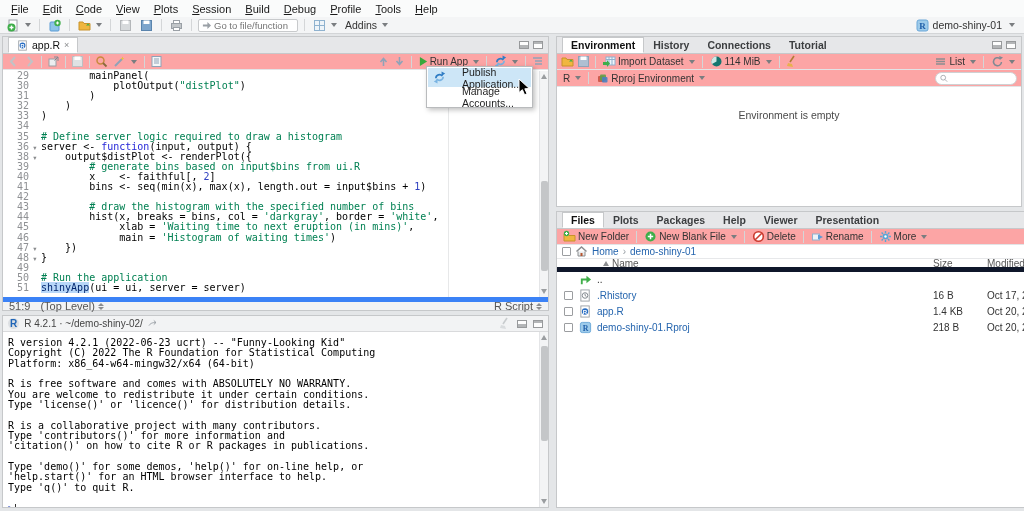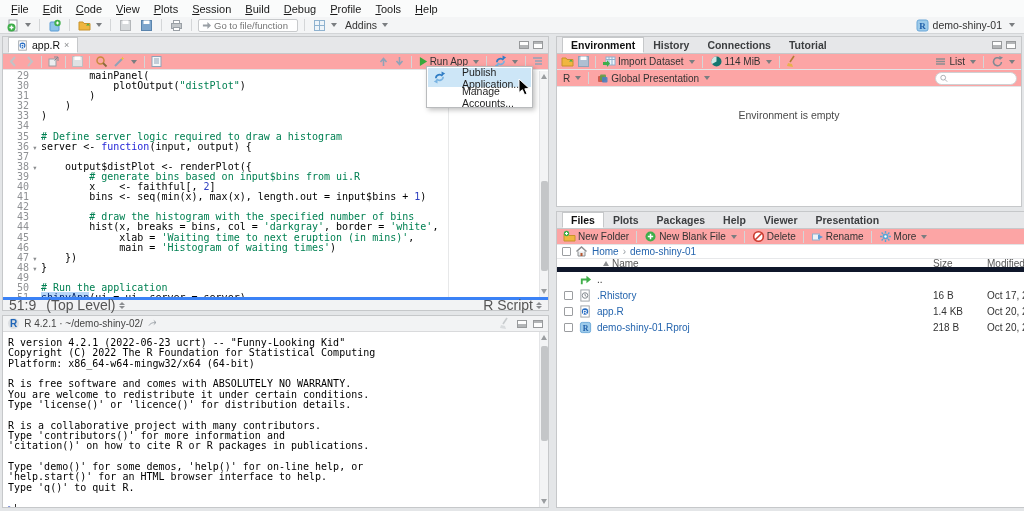--- a/index.html
+++ b/index.html
@@ -40,21 +40,21 @@
   .ct { font-family:"DejaVu Sans Mono",monospace; color:#000; }
   .seg-p { color:#000; } .seg-c { color:#008052; } .seg-s { color:#008052; }
   .seg-k { color:#2425d8; } .seg-n { color:#2e3fc0; }
   .seg-sel { color:#00256e; background:#b8d7f8; }
   #margin-line { position:absolute; left:445px; top:0; bottom:0; width:1px; background:#e7e8e9; }
   .vscroll { position:absolute; right:0; width:9px; background:#f3f4f5; border-left:1px solid #e4e5e7; }
   .sb-up, .sb-dn { position:absolute; left:1px; width:0; height:0; border-left:3.5px solid transparent; border-right:3.5px solid transparent; }
   .sb-up { top:3px; border-bottom:5px solid #9a9da0; }
   .sb-dn { bottom:3px; border-top:5px solid #9a9da0; }
   .sb-thumb { position:absolute; left:1px; width:7px; background:#c4c6c8; border-radius:2px; }
-  #ed-status { position:absolute; left:0; bottom:0; right:0; height:13px; background:#f2f3f4; border-top:3px solid #3b82f6; display:flex; align-items:center; font-size:14px; color:#555; padding:0 6px; gap:10px; }
+  #ed-status { position:absolute; left:0; bottom:0; right:0; height:13px; background:#f2f3f4; border-top:5px solid #3b82f6; display:flex; align-items:center; font-size:11px; color:#555; padding:0 6px; gap:10px; }
   .updown { display:inline-flex; flex-direction:column; gap:1px; margin-left:3px; }
   .updown i { width:0; height:0; border-left:3px solid transparent; border-right:3px solid transparent; }
   .updown .u { border-bottom:3px solid #8b8d90; } .updown .d { border-top:3px solid #8b8d90; }
 
   
   #console-pane { left:2px; top:315px; width:547px; height:193px; }
   #console-title { height:16px; background:#f2f3f4; border-bottom:1px solid #d9dadc; display:flex; align-items:center; padding:0 5px; gap:5px; font-size:10px; color:#444; }
   #console-body { position:absolute; left:0; top:16px; right:0; bottom:0; padding:6px 0 0 5px; overflow:hidden; }
   .con-line { height:10.35px; line-height:10.35px; font-size:10px; white-space:pre; color:#000; font-family:"DejaVu Sans Mono",monospace; }
   #con-prompt { color:#2040c0; }
@@ -311,21 +311,20 @@
     <div id="margin-line"></div>
     <div id="code-lines">
         <div class="cl"><span class="ln">29</span><span class="fold"></span><span class="ct"><span class="seg-p">        mainPanel(</span></span></div>
         <div class="cl"><span class="ln">30</span><span class="fold"></span><span class="ct"><span class="seg-p">            plotOutput(</span><span class="seg-s">"distPlot"</span><span class="seg-p">)</span></span></div>
         <div class="cl"><span class="ln">31</span><span class="fold"></span><span class="ct"><span class="seg-p">        )</span></span></div>
         <div class="cl"><span class="ln">32</span><span class="fold"></span><span class="ct"><span class="seg-p">    )</span></span></div>
         <div class="cl"><span class="ln">33</span><span class="fold"></span><span class="ct"><span class="seg-p">)</span></span></div>
         <div class="cl"><span class="ln">34</span><span class="fold"></span><span class="ct"></span></div>
         <div class="cl"><span class="ln">35</span><span class="fold"></span><span class="ct"><span class="seg-c"># Define server logic required to draw a histogram</span></span></div>
         <div class="cl"><span class="ln">36</span><span class="fold">▾</span><span class="ct"><span class="seg-p">server &lt;- </span><span class="seg-k">function</span><span class="seg-p">(input, output) {</span></span></div>
-        <div class="cl"><span class="ln">37</span><span class="fold"></span><span class="ct"></span></div>
         <div class="cl"><span class="ln">38</span><span class="fold">▾</span><span class="ct"><span class="seg-p">    output$distPlot &lt;- renderPlot({</span></span></div>
         <div class="cl"><span class="ln">39</span><span class="fold"></span><span class="ct"><span class="seg-c">        # generate bins based on input$bins from ui.R</span></span></div>
         <div class="cl"><span class="ln">40</span><span class="fold"></span><span class="ct"><span class="seg-p">        x    &lt;- faithful[, </span><span class="seg-n">2</span><span class="seg-p">]</span></span></div>
         <div class="cl"><span class="ln">41</span><span class="fold"></span><span class="ct"><span class="seg-p">        bins &lt;- seq(min(x), max(x), length.out = input$bins + </span><span class="seg-n">1</span><span class="seg-p">)</span></span></div>
         <div class="cl"><span class="ln">42</span><span class="fold"></span><span class="ct"></span></div>
         <div class="cl"><span class="ln">43</span><span class="fold"></span><span class="ct"><span class="seg-c">        # draw the histogram with the specified number of bins</span></span></div>
         <div class="cl"><span class="ln">44</span><span class="fold"></span><span class="ct"><span class="seg-p">        hist(x, breaks = bins, col = </span><span class="seg-s">'darkgray'</span><span class="seg-p">, border = </span><span class="seg-s">'white'</span><span class="seg-p">,</span></span></div>
         <div class="cl"><span class="ln">45</span><span class="fold"></span><span class="ct"><span class="seg-p">             xlab = </span><span class="seg-s">'Waiting time to next eruption (in mins)'</span><span class="seg-p">,</span></span></div>
         <div class="cl"><span class="ln">46</span><span class="fold"></span><span class="ct"><span class="seg-p">             main = </span><span class="seg-s">'Histogram of waiting times'</span><span class="seg-p">)</span></span></div>
         <div class="cl"><span class="ln">47</span><span class="fold">▾</span><span class="ct"><span class="seg-p">    })</span></span></div>
@@ -490,21 +489,21 @@
       </span>
     <span class="sep"></span>
     <span class="tbtn">
       <span class="ic">
           <svg viewBox="0 0 13 13">
             <rect x="2" y="4" width="6" height="6" rx="1" fill="#cf5c4e"></rect>
             <rect x="4" y="2.5" width="6" height="6" rx="1" fill="#5f9e48" opacity=".9"></rect>
             <rect x="6" y="5" width="5.5" height="5.5" rx="1" fill="#4a7fc1" opacity=".9"></rect>
           </svg>
         </span>
-      <span>Global Presentation</span>
+      <span>Rproj Environment</span>
         <span class="caret"></span>
     </span>
     <span class="searchbox">
       <span class="ic" style="width:8px;height:8px">
           <svg viewBox="0 0 10 10">
             <circle cx="4" cy="4" r="3" fill="none" stroke="#9aa0a6"></circle>
             <path d="M6.2 6.2 9 9" stroke="#9aa0a6"></path>
           </svg>
         </span>
       <input style="">

